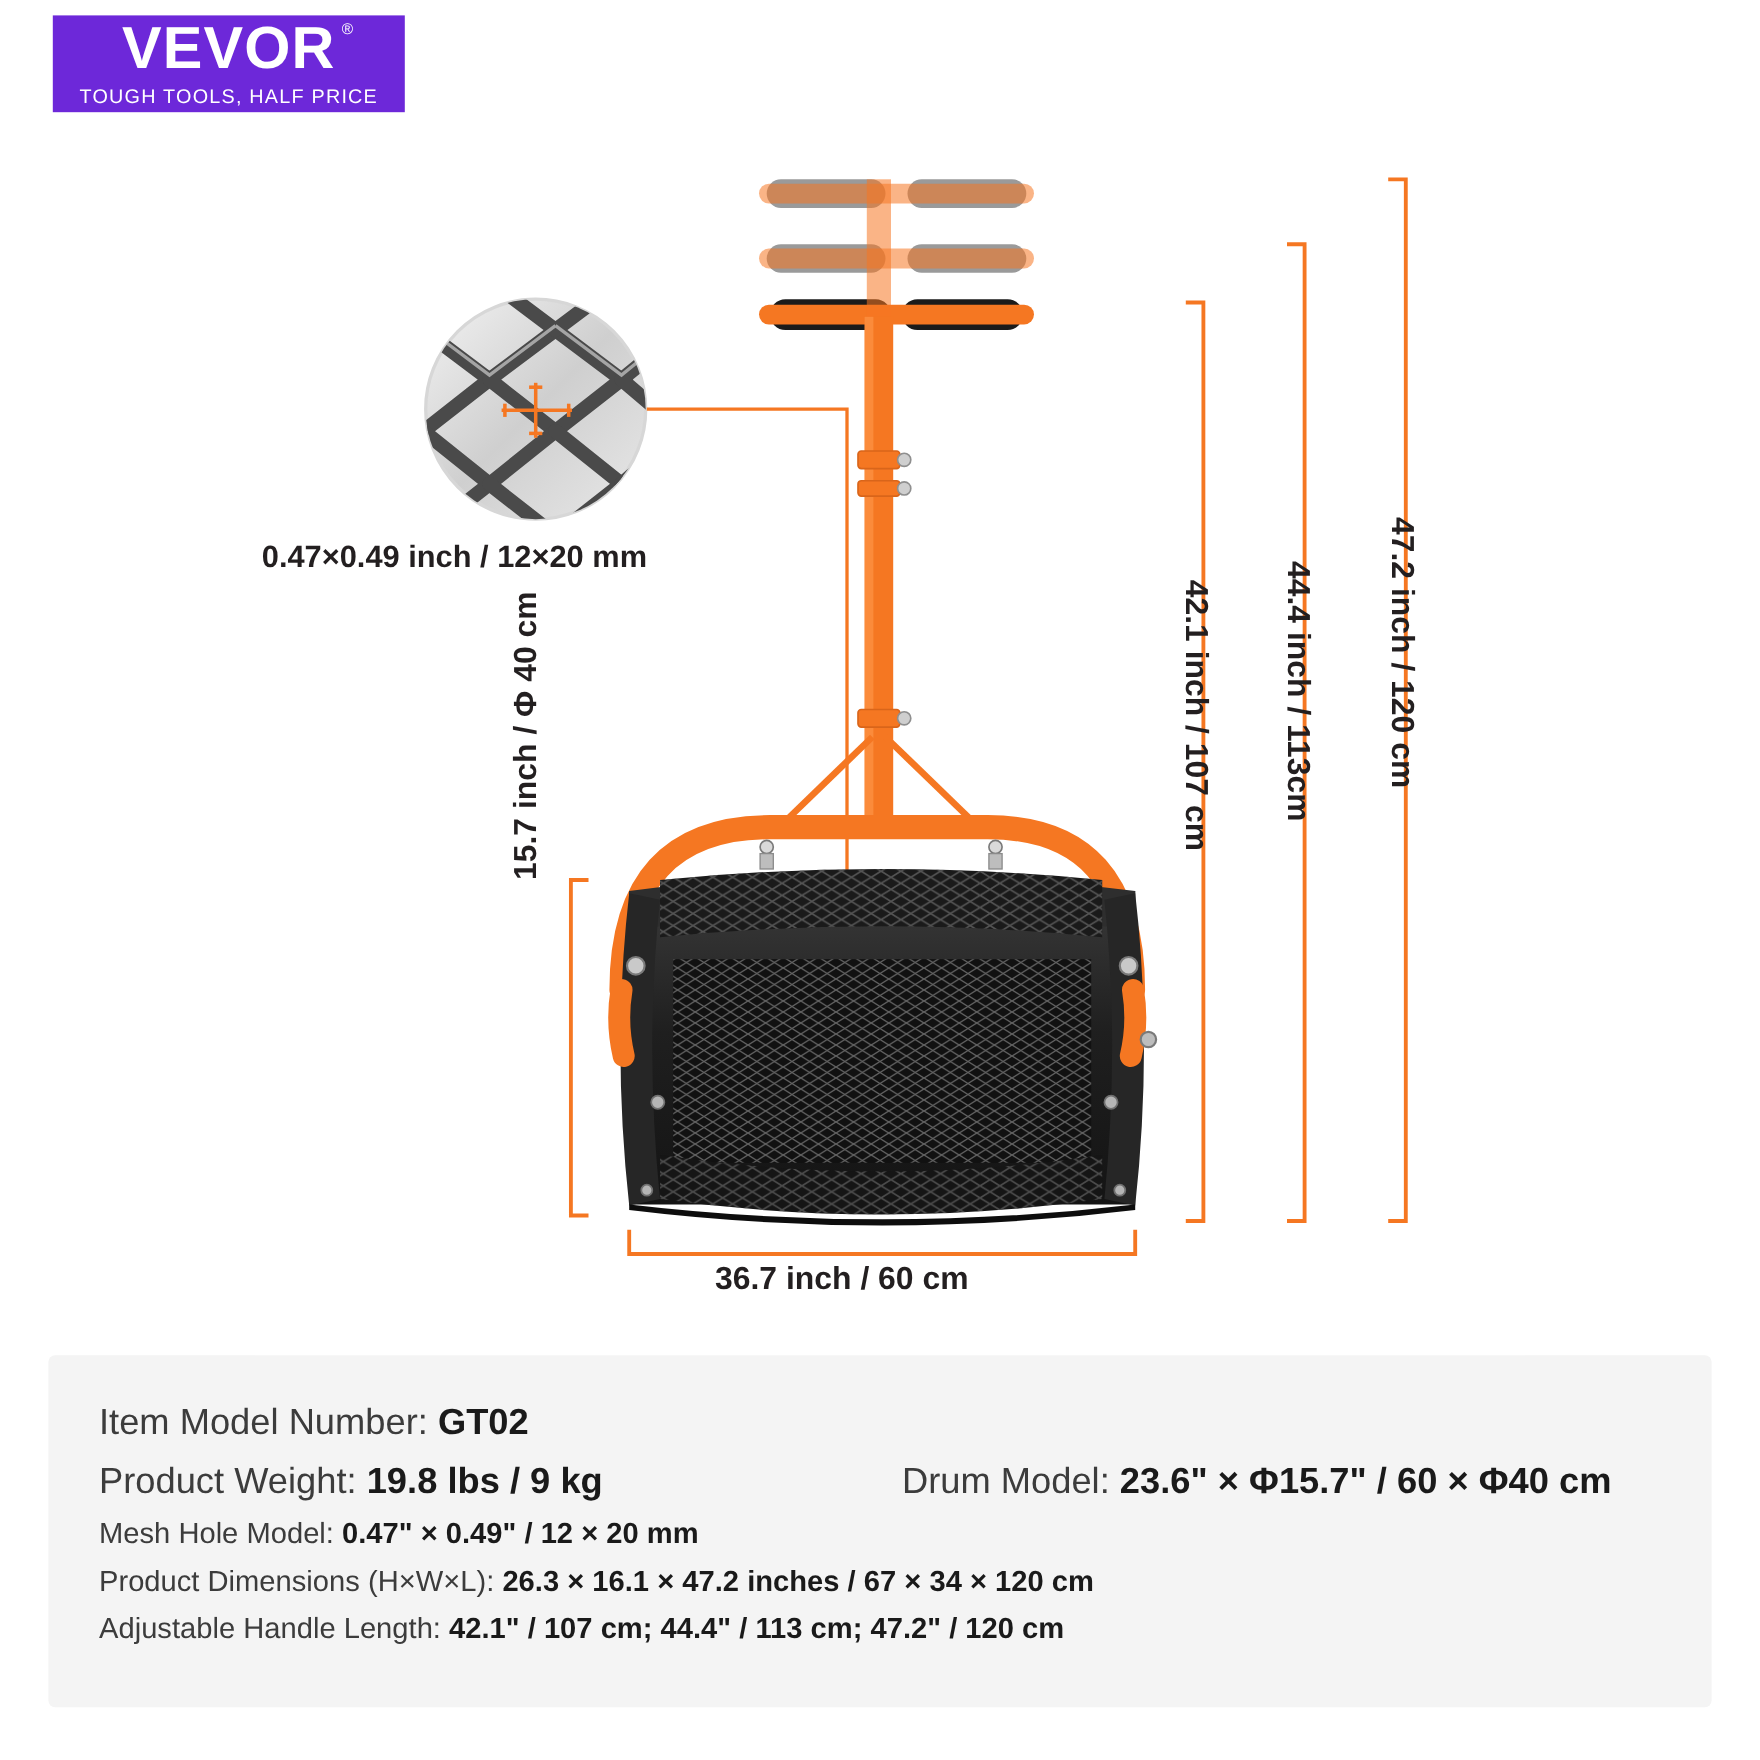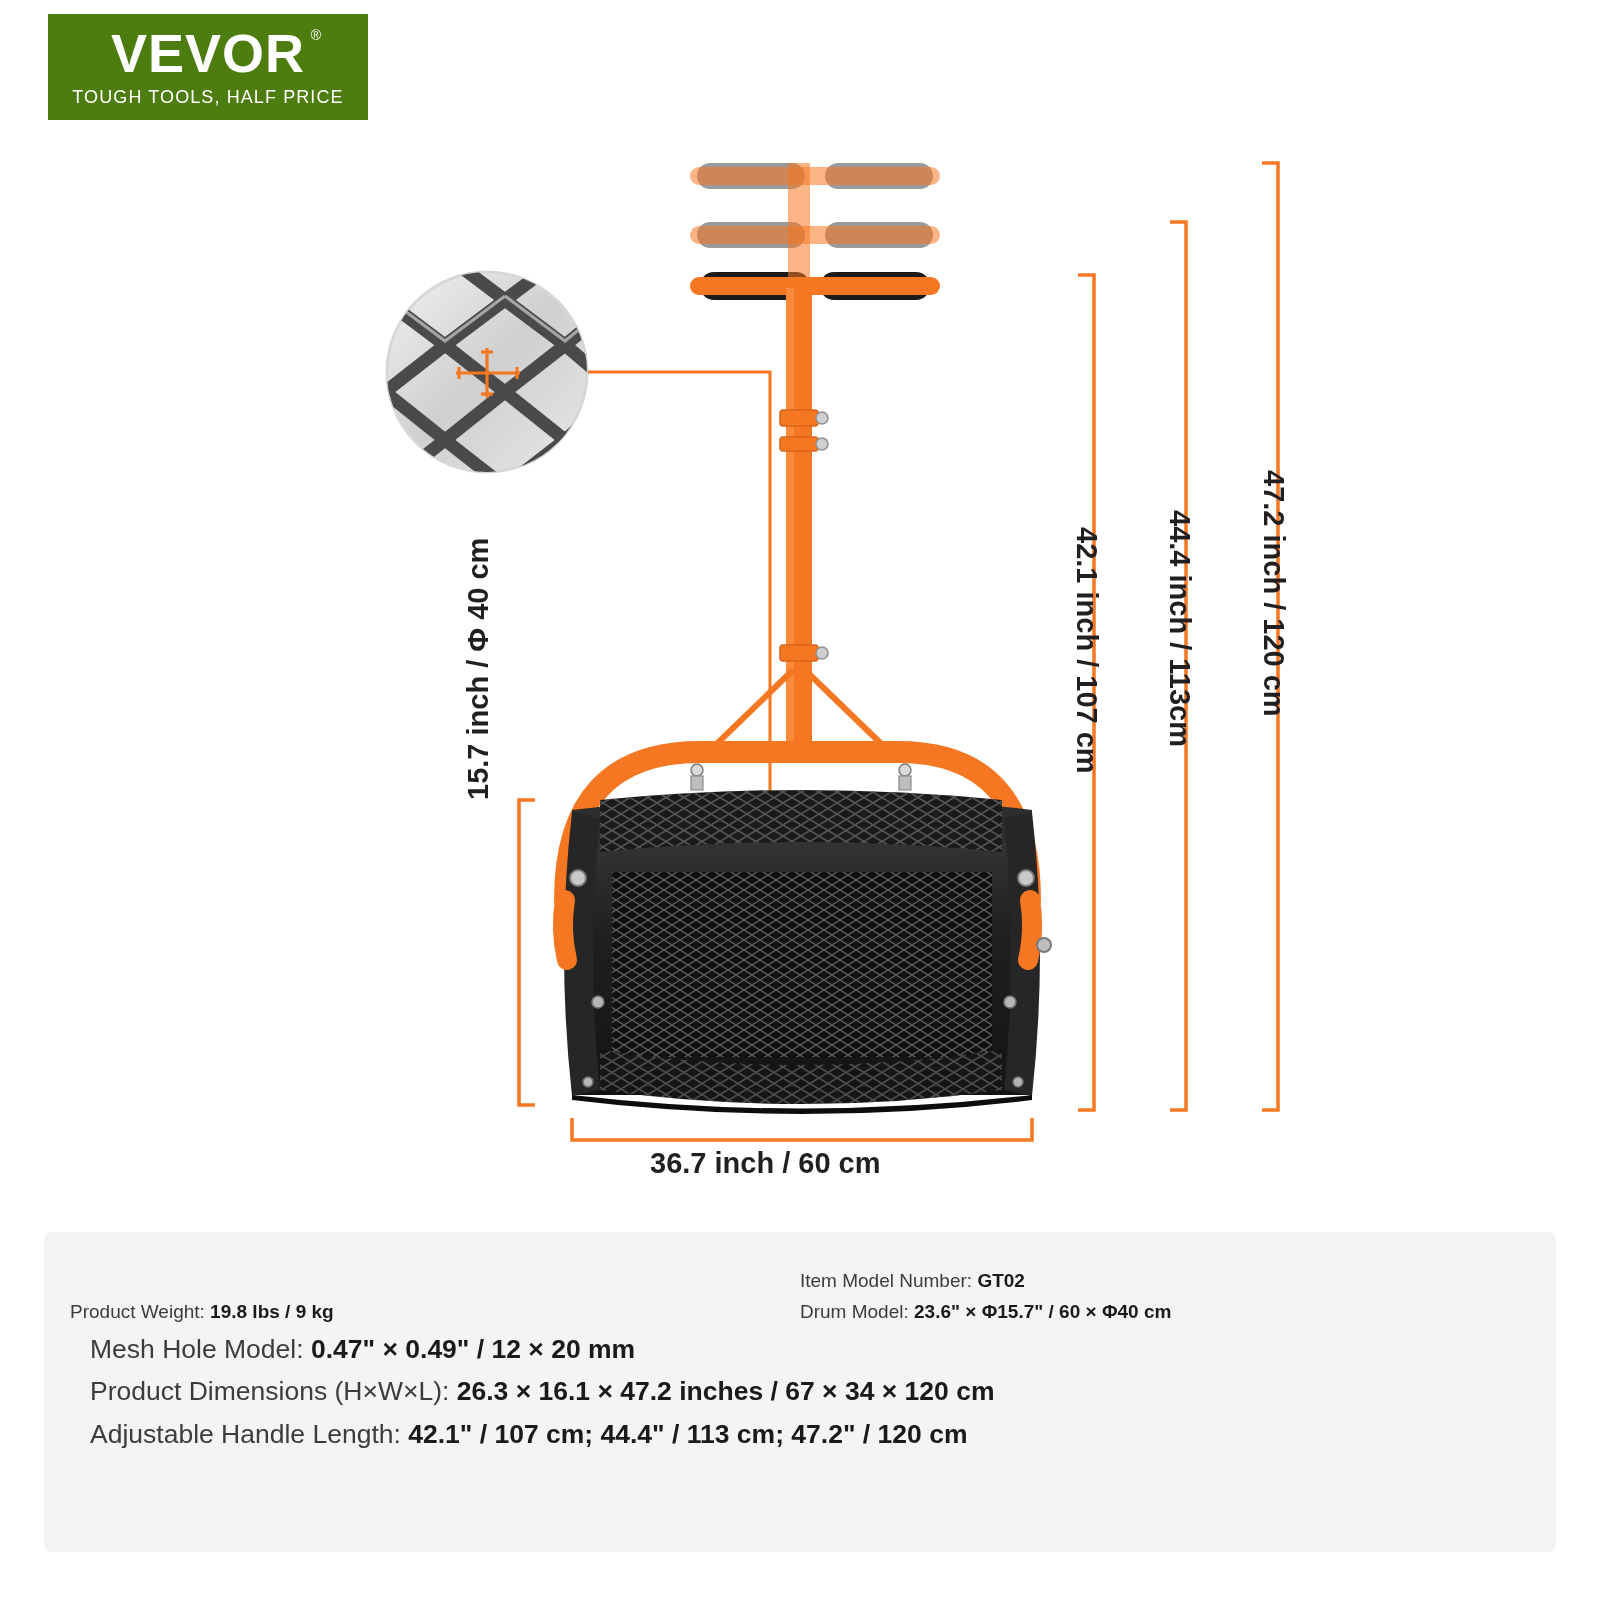--- a/index.html
+++ b/index.html
@@ -6,22 +6,22 @@
   body{
     width:1600px;height:1600px;
     background:#ffffff;
     font-family:"Liberation Sans", sans-serif;
     position:relative;
     overflow:hidden;
     color:#231f20;
   }
   
   .logo{
-    position:absolute;left:48px;top:14px;width:320px;height:106px;
-    background:#4d7c0f;
+    position:absolute;left:48px;top:14px;width:320px;height:88px;
+    background:#6d28d9;
     display:flex;flex-direction:column;align-items:center;justify-content:center;
   }
   .logo .word{
     color:#ffffff;font-size:54px;font-weight:bold;letter-spacing:1px;
     line-height:1;position:relative;
   }
   .logo .reg{
     position:absolute;right:-17px;top:2px;font-size:14px;font-weight:normal;
   }
   .logo .tag{
@@ -54,21 +54,21 @@
     left:1290px;top:470px;font-size:29px;
     transform:rotate(90deg);transform-origin:left top;
   }
 
   
   .specs{
     position:absolute;left:44px;top:1232px;width:1512px;height:320px;
     background:#f4f4f4;border-radius:6px;
     box-sizing:border-box;padding:34px 46px;
   }
-  .spec-row{display:flex;font-size:19px;line-height:1.62;justify-content:flex-end;}
+  .spec-row{display:flex;font-size:33px;line-height:1.62;}
   .spec-col{flex:0 0 50%;}
   .spec-col.right{padding-left:20px;}
   .spec-label{color:#3c3c3c;}
   .spec-value{font-weight:bold;color:#1a1a1a;}
   .spec-line{font-size:26.5px;line-height:1.62;}
 </style>
 </head>
 <body>
 
 <div class="logo">
@@ -221,20 +221,21 @@
       <path d="M572 1118 L572 1140 L1032 1140 L1032 1118"></path>
 
       <path d="M1078 275 L1094 275 L1094 1110 L1078 1110"></path>
 
       <path d="M1170 222 L1186 222 L1186 1110 L1170 1110"></path>
 
       <path d="M1262 163 L1278 163 L1278 1110 L1262 1110"></path>
     </g>
   </svg>
 
+  <div class="lbl lbl-mesh">0.47×0.49 inch / 12×20 mm</div>
   <div class="lbl lbl-width">36.7 inch / 60 cm</div>
   <div class="lbl lbl-height">15.7 inch / Φ 40 cm</div>
   <div class="lbl lbl-h421">42.1 inch / 107 cm</div>
   <div class="lbl lbl-h444">44.4 inch / 113cm</div>
   <div class="lbl lbl-h472">47.2 inch / 120 cm</div>
 </div>
 
 <div class="specs">
   <div class="spec-row">
     <div class="spec-col">

